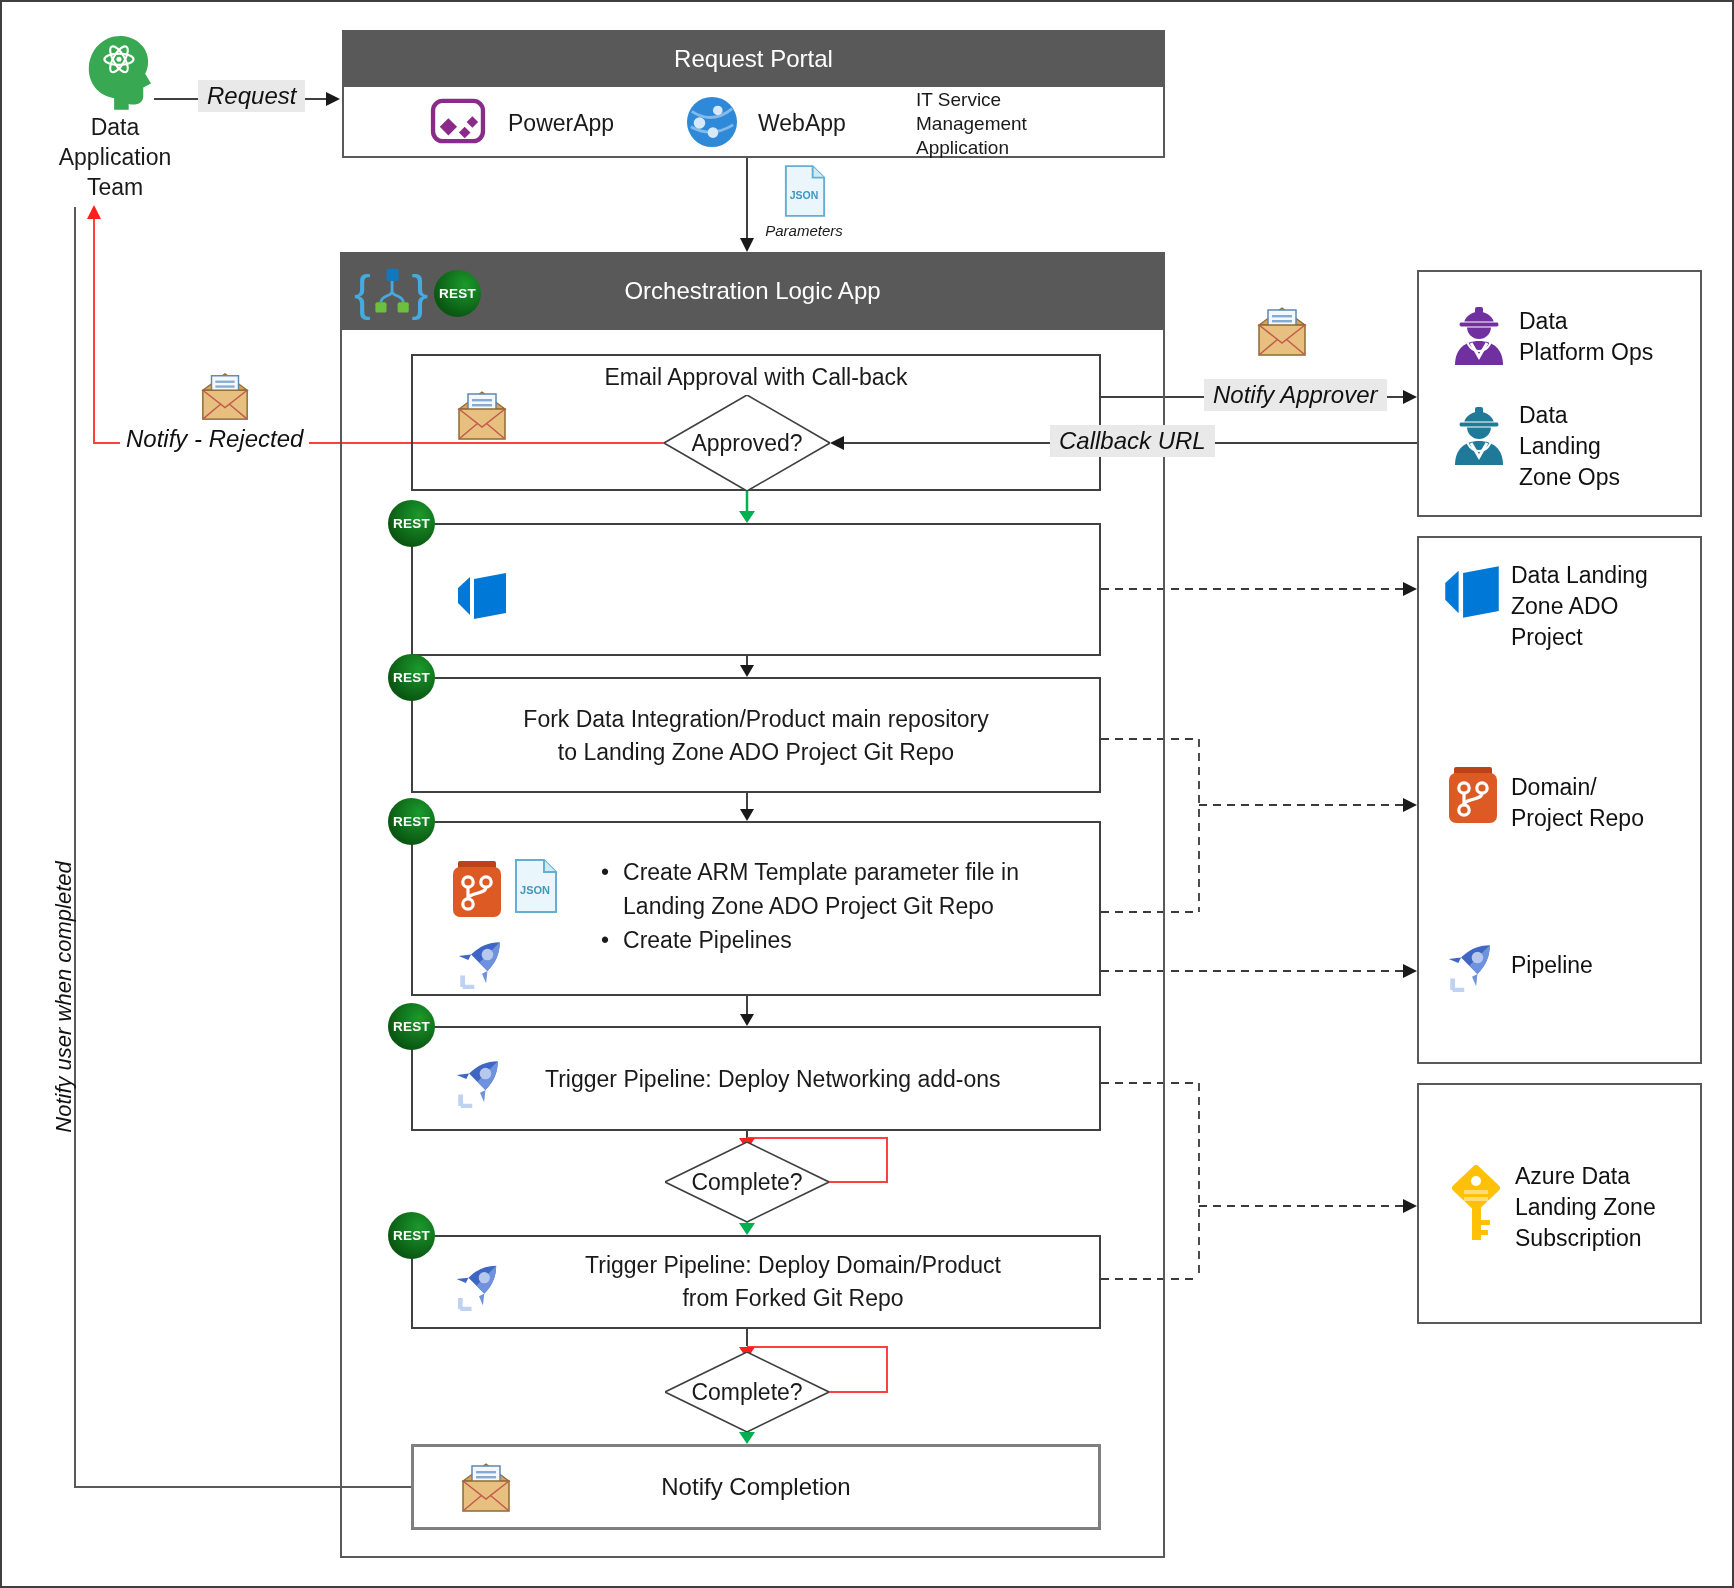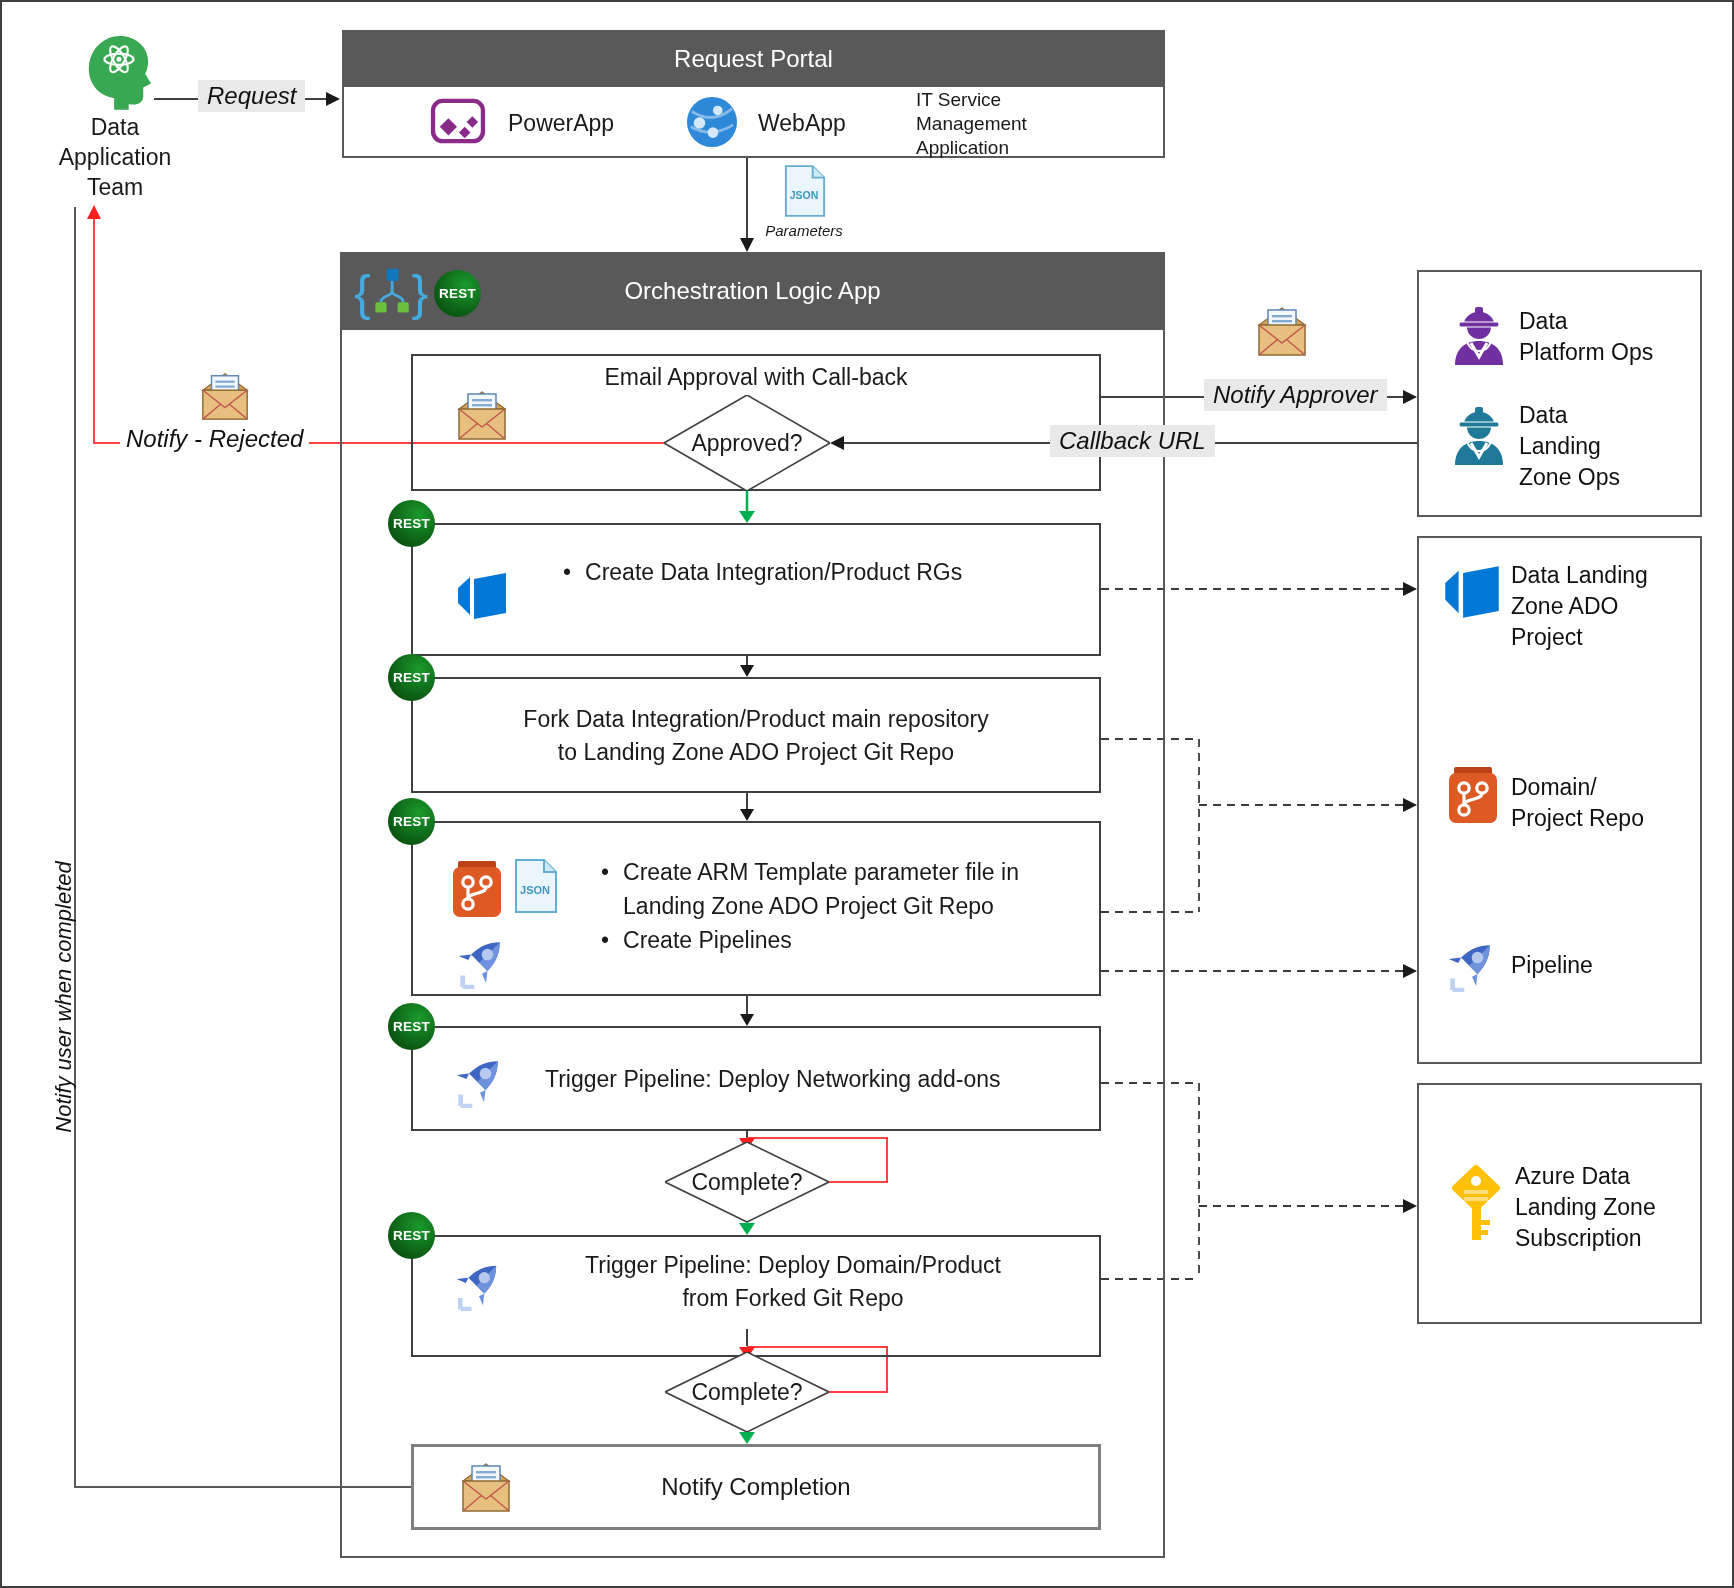--- a/index.html
+++ b/index.html
@@ -226,23 +226,20 @@
   <span class="chip" style="left:1048px;top:423px">Callback URL</span>
 
   <div class="box" style="left:409px;top:521px;width:690px;height:133px">
     <span class="icon" style="left:42px;top:46px">
       <svg width="54" height="50" viewBox="0 0 52 50" fill="#0078D7">
         <polygon points="2,17 14,6 14,44 2,32"></polygon>
         <polygon points="18,8 50,2 50,42 18,48"></polygon>
       </svg>
     </span>
     <div class="bullets" style="left:150px;top:30px">
-      <div class="b-row">
-          <span class="pl">Create Data Integration/Product RGs</span>
-        </div>
     </div>
   </div>
   <div class="rest-badge" style="left:386px;top:498px">
     <span>REST</span>
   </div>
 
   <div class="box" style="left:409px;top:675px;width:690px;height:116px">
     <div class="step-text pl" style="left:0;top:24px;width:100%">Fork Data Integration/Product main repository
 to Landing Zone ADO Project Git Repo</div>
   </div>
@@ -316,21 +313,21 @@
     <span>REST</span>
   </div>
 
   <div class="diamond" style="left:663px;top:1140px;width:164px;height:80px">
     <svg width="164" height="80" viewBox="0 0 164 80">
         <polygon points="82,0 164,40 82,80 0,40" fill="#fff" stroke="#404040" stroke-width="1.6"></polygon>
       </svg>
     <span>Complete?</span>
   </div>
 
-  <div class="box" style="left:409px;top:1233px;width:690px;height:122px">
+  <div class="box" style="left:409px;top:1233px;width:690px;height:94px">
     <span class="icon" style="left:38px;top:18px">
       <svg width="56" height="56" viewBox="0 0 60 60">
         <g transform="rotate(45 30 30)">
           <path d="M30,4 C38,12 42,22 42,34 L18,34 C18,22 22,12 30,4 Z" fill="#3E66C4"></path>
           <path d="M30,4 C38,12 42,22 42,34 L30,34 Z" fill="#6E92DE"></path>
           <circle cx="30" cy="22" r="6" fill="#B7C8EE"></circle>
           <path d="M18,34 L10,44 L20,40 Z" fill="#3E66C4"></path>
           <path d="M42,34 L50,44 L40,40 Z" fill="#6E92DE"></path>
         </g>
         <path d="M10,58 V46 M10,58 H22" stroke="#BFD2F2" stroke-width="5" fill="none"></path>

